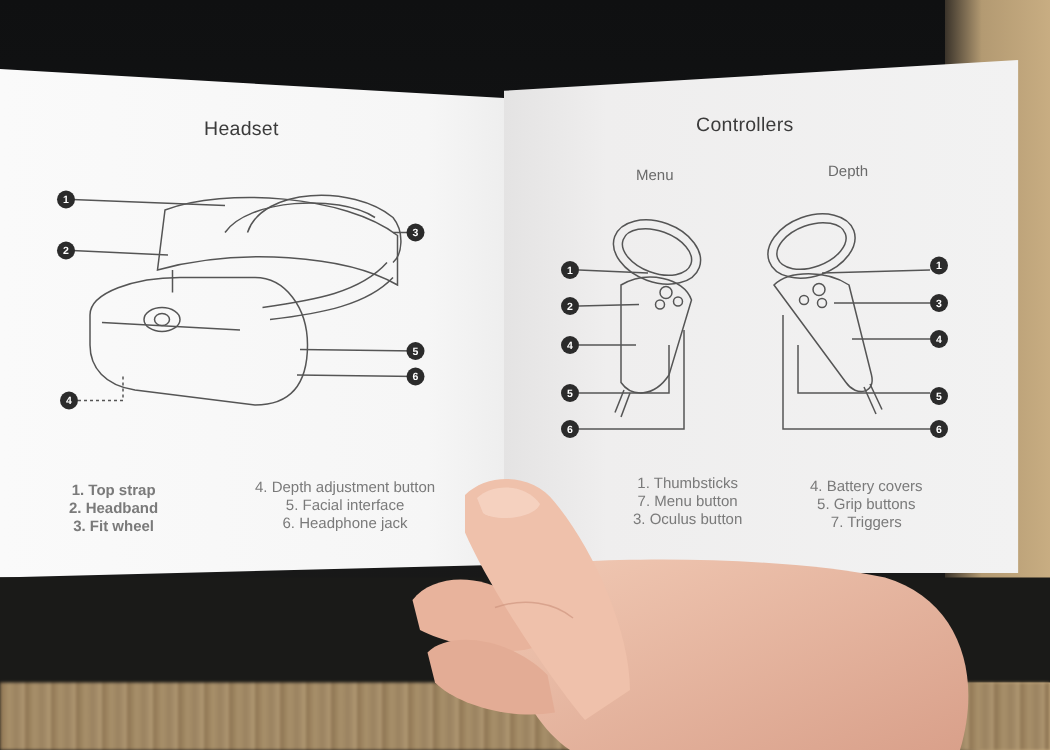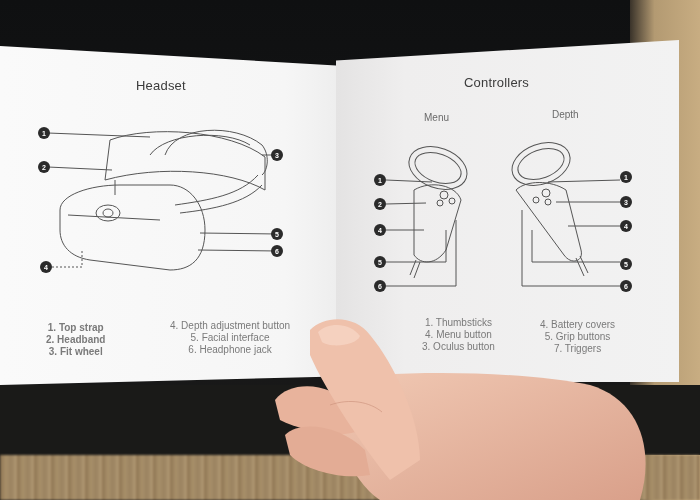--- a/index.html
+++ b/index.html
@@ -140,21 +140,21 @@
         <text x="290" y="188.5">4</text>
       <circle cx="290" cy="224" r="6" fill="#2b2b2b"></circle>
         <text x="290" y="226.5">5</text>
       <circle cx="290" cy="246" r="6" fill="#2b2b2b"></circle>
         <text x="290" y="248.5">6</text>
     </g>
   </svg>
 
   <div class="legend" style="left:57px;top:277px;margin-left:29px;">
     <div>1. Thumbsticks</div>
-    <div>4. Menu button</div>
+    <div>7. Menu button</div>
     <div>3. Oculus button</div>
   </div>
   <div class="legend" style="left:204px;top:279px;">
     <div>4. Battery covers</div>
     <div>5. Grip buttons</div>
     <div>7. Triggers</div>
   </div>
 </div>
 
 <svg class="hand" viewBox="0 0 430 190" width="430" height="190">

